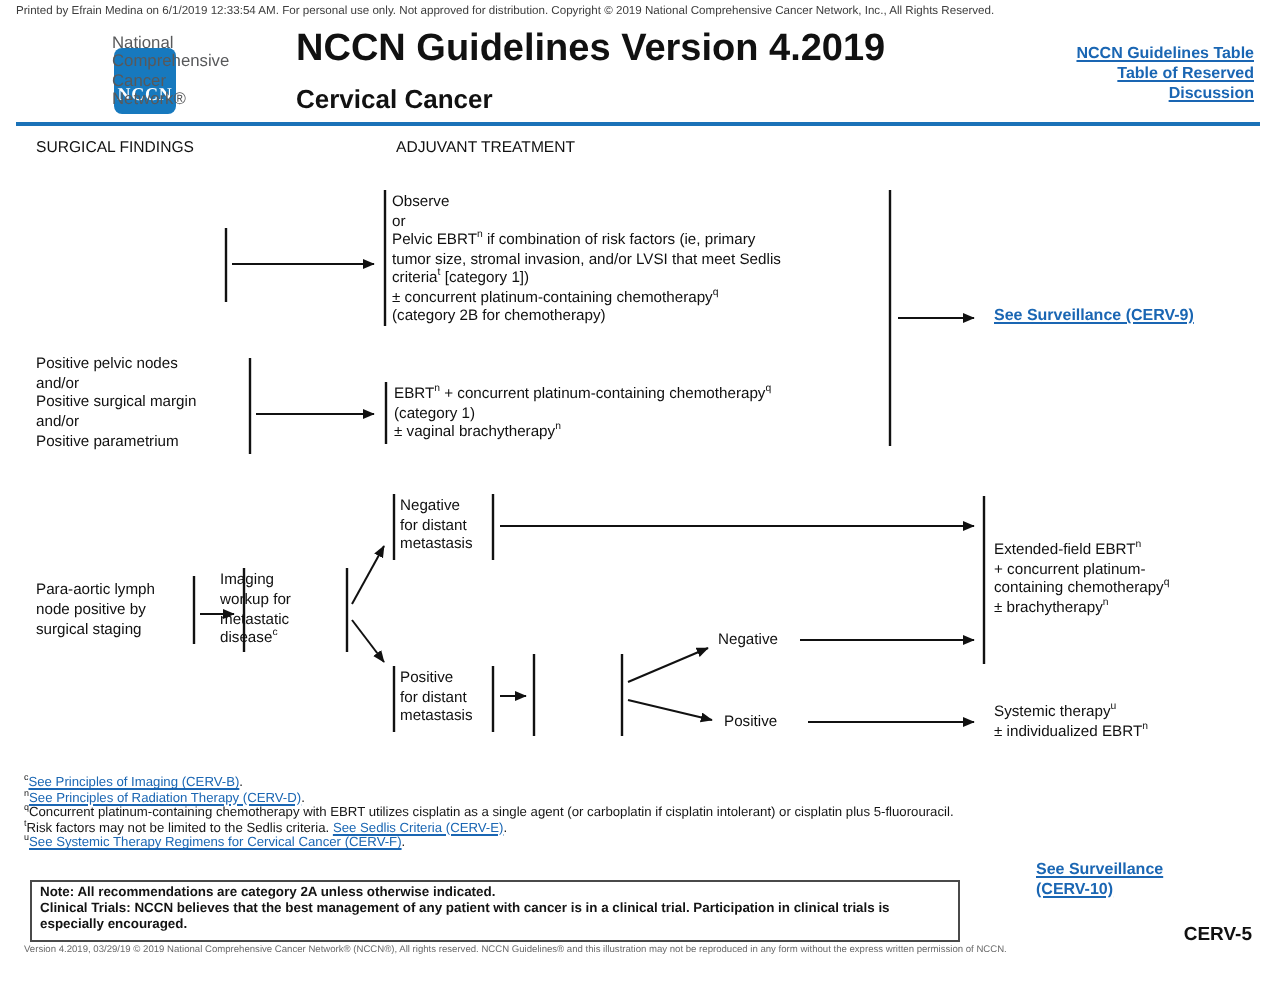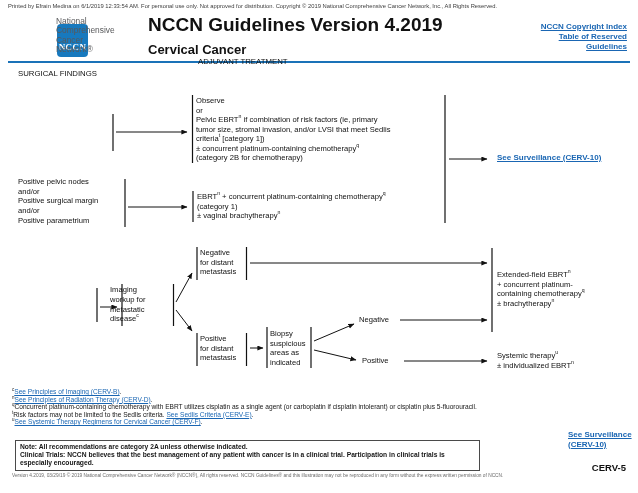--- a/index.html
+++ b/index.html
@@ -35,28 +35,28 @@
 
   <div class="abs print-notice">Printed by Efrain Medina on 6/1/2019 12:33:54 AM. For personal use only. Not approved for distribution. Copyright © 2019 National Comprehensive Cancer Network, Inc., All Rights Reserved.</div>
 
   <div class="abs logo">
     <span>NCCN</span>
   </div>
   <div class="abs org-name">National<br>Comprehensive<br>Cancer<br>Network®</div>
   <div class="abs title1">NCCN Guidelines Version 4.2019</div>
   <div class="abs title2">Cervical Cancer</div>
   <div class="abs header-links">
-    <a class="lnk">NCCN Copyright Index</a><br>
+    <a class="lnk">NCCN Guidelines Table</a><br>
     <a class="lnk">Table of Reserved</a><br>
-    <a class="lnk">Guidelines</a>
+    <a class="lnk">Discussion</a>
   </div>
   <div class="abs rule"></div>
 
   <div class="abs colhead" style="left:18px;top:69px;">SURGICAL FINDINGS</div>
-  <div class="abs colhead" style="left:198px;top:57px;">ADJUVANT TREATMENT</div>
+  <div class="abs colhead" style="left:198px;top:69px;">ADJUVANT TREATMENT</div>
 
   <svg class="connectors" width="638" height="493" viewBox="0 0 638 493">
     <defs>
       <marker id="ah" markerWidth="7" markerHeight="6" refX="5.6" refY="2.5" orient="auto" markerUnits="userSpaceOnUse">
         <path d="M0,0 L6,2.5 L0,5 z" fill="#111"></path>
       </marker>
     </defs>
     <g stroke="#111" stroke-width="1.2">
       <line x1="113" y1="114" x2="113" y2="151"></line>
       <line x1="192.5" y1="95" x2="192.5" y2="163"></line>
@@ -84,45 +84,45 @@
       <line x1="250" y1="263" x2="487" y2="263"></line>
       <line x1="250" y1="348" x2="263" y2="348"></line>
       <line x1="314" y1="341" x2="354" y2="324"></line>
       <line x1="314" y1="350" x2="356" y2="360"></line>
       <line x1="400" y1="320" x2="487" y2="320"></line>
       <line x1="404" y1="361" x2="487" y2="361"></line>
     </g>
   </svg>
 
   <div class="abs flow" style="left:196px;top:96px;">Observe<br>or<br>Pelvic EBRT<sup>n</sup> if combination of risk factors (ie, primary<br>tumor size, stromal invasion, and/or LVSI that meet Sedlis<br>criteria<sup>t</sup> [category 1])<br>± concurrent platinum-containing chemotherapy<sup>q</sup><br>(category 2B for chemotherapy)</div>
-  <a class="abs biglink lnk" style="left:497px;top:153px;">See Surveillance (CERV-10)</a>
+  <a class="abs biglink lnk" style="left:497px;top:153px;">See Surveillance (CERV-9)</a>
 
   <div class="abs flow" style="left:18px;top:177px;line-height:9.7px;">Positive pelvic nodes<br>and/or<br>Positive surgical margin<br>and/or<br>Positive parametrium</div>
   <div class="abs flow" style="left:197px;top:192px;">EBRT<sup>n</sup> + concurrent platinum-containing chemotherapy<sup>q</sup><br>(category 1)<br>± vaginal brachytherapy<sup>n</sup></div>
 
+  <div class="abs flow" style="left:18px;top:290px;line-height:9.8px;">Para-aortic lymph<br>node positive by<br>surgical staging</div>
   <div class="abs flow" style="left:110px;top:285px;line-height:9.8px;">Imaging<br>workup for<br>metastatic<br>disease<sup>c</sup></div>
   <div class="abs flow" style="left:200px;top:248px;line-height:9.7px;">Negative<br>for distant<br>metastasis</div>
   <div class="abs flow" style="left:200px;top:334px;line-height:9.7px;">Positive<br>for distant<br>metastasis</div>
-  <div class="abs flow" style="left:270px;top:329px;line-height:9.7px;">Biopsy<br>suspicious<br>areas as<br>indicated</div>
   <div class="abs flow" style="left:359px;top:315px;">Negative</div>
   <div class="abs flow" style="left:362px;top:356px;">Positive</div>
   <div class="abs flow" style="left:497px;top:270px;">Extended-field EBRT<sup>n</sup><br>+ concurrent platinum-<br>containing chemotherapy<sup>q</sup><br>± brachytherapy<sup>n</sup></div>
   <div class="abs flow" style="left:497px;top:351px;">Systemic therapy<sup>u</sup><br>± individualized EBRT<sup>n</sup></div>
 
   <div class="abs footnotes">
     <div><sup>c</sup><span></span><a class="lnk">See Principles of Imaging (CERV-B)</a><span>.</span></div>
     <div><sup>n</sup><span></span><a class="lnk">See Principles of Radiation Therapy (CERV-D)</a><span>.</span></div>
     <div><sup>q</sup><span>Concurrent platinum-containing chemotherapy with EBRT utilizes cisplatin as a single agent (or carboplatin if cisplatin intolerant) or cisplatin plus 5-fluorouracil.</span><a class="lnk"></a><span></span></div>
     <div><sup>t</sup><span>Risk factors may not be limited to the Sedlis criteria. </span><a class="lnk">See Sedlis Criteria (CERV-E)</a><span>.</span></div>
     <div><sup>u</sup><span></span><a class="lnk">See Systemic Therapy Regimens for Cervical Cancer (CERV-F)</a><span>.</span></div>
   </div>
 
   <div class="abs note-box">
     <div>Note: All recommendations are category 2A unless otherwise indicated.</div>
     <div>Clinical Trials: NCCN believes that the best management of any patient with cancer is in a clinical trial. Participation in clinical trials is especially encouraged.</div>
   </div>
 
-  <a class="abs biglink lnk" style="left:568px;top:430px;">See Surveillance<br>(CERV-10)</a>
+  <a class="abs biglink lnk" style="left:518px;top:430px;">See Surveillance<br>(CERV-10)</a>
   <div class="abs pagenum">CERV-5</div>
 
   <div class="abs version">Version 4.2019, 03/29/19 © 2019 National Comprehensive Cancer Network® (NCCN®), All rights reserved. NCCN Guidelines® and this illustration may not be reproduced in any form without the express written permission of NCCN.</div>
 
 </div>
 
 </body></html>

